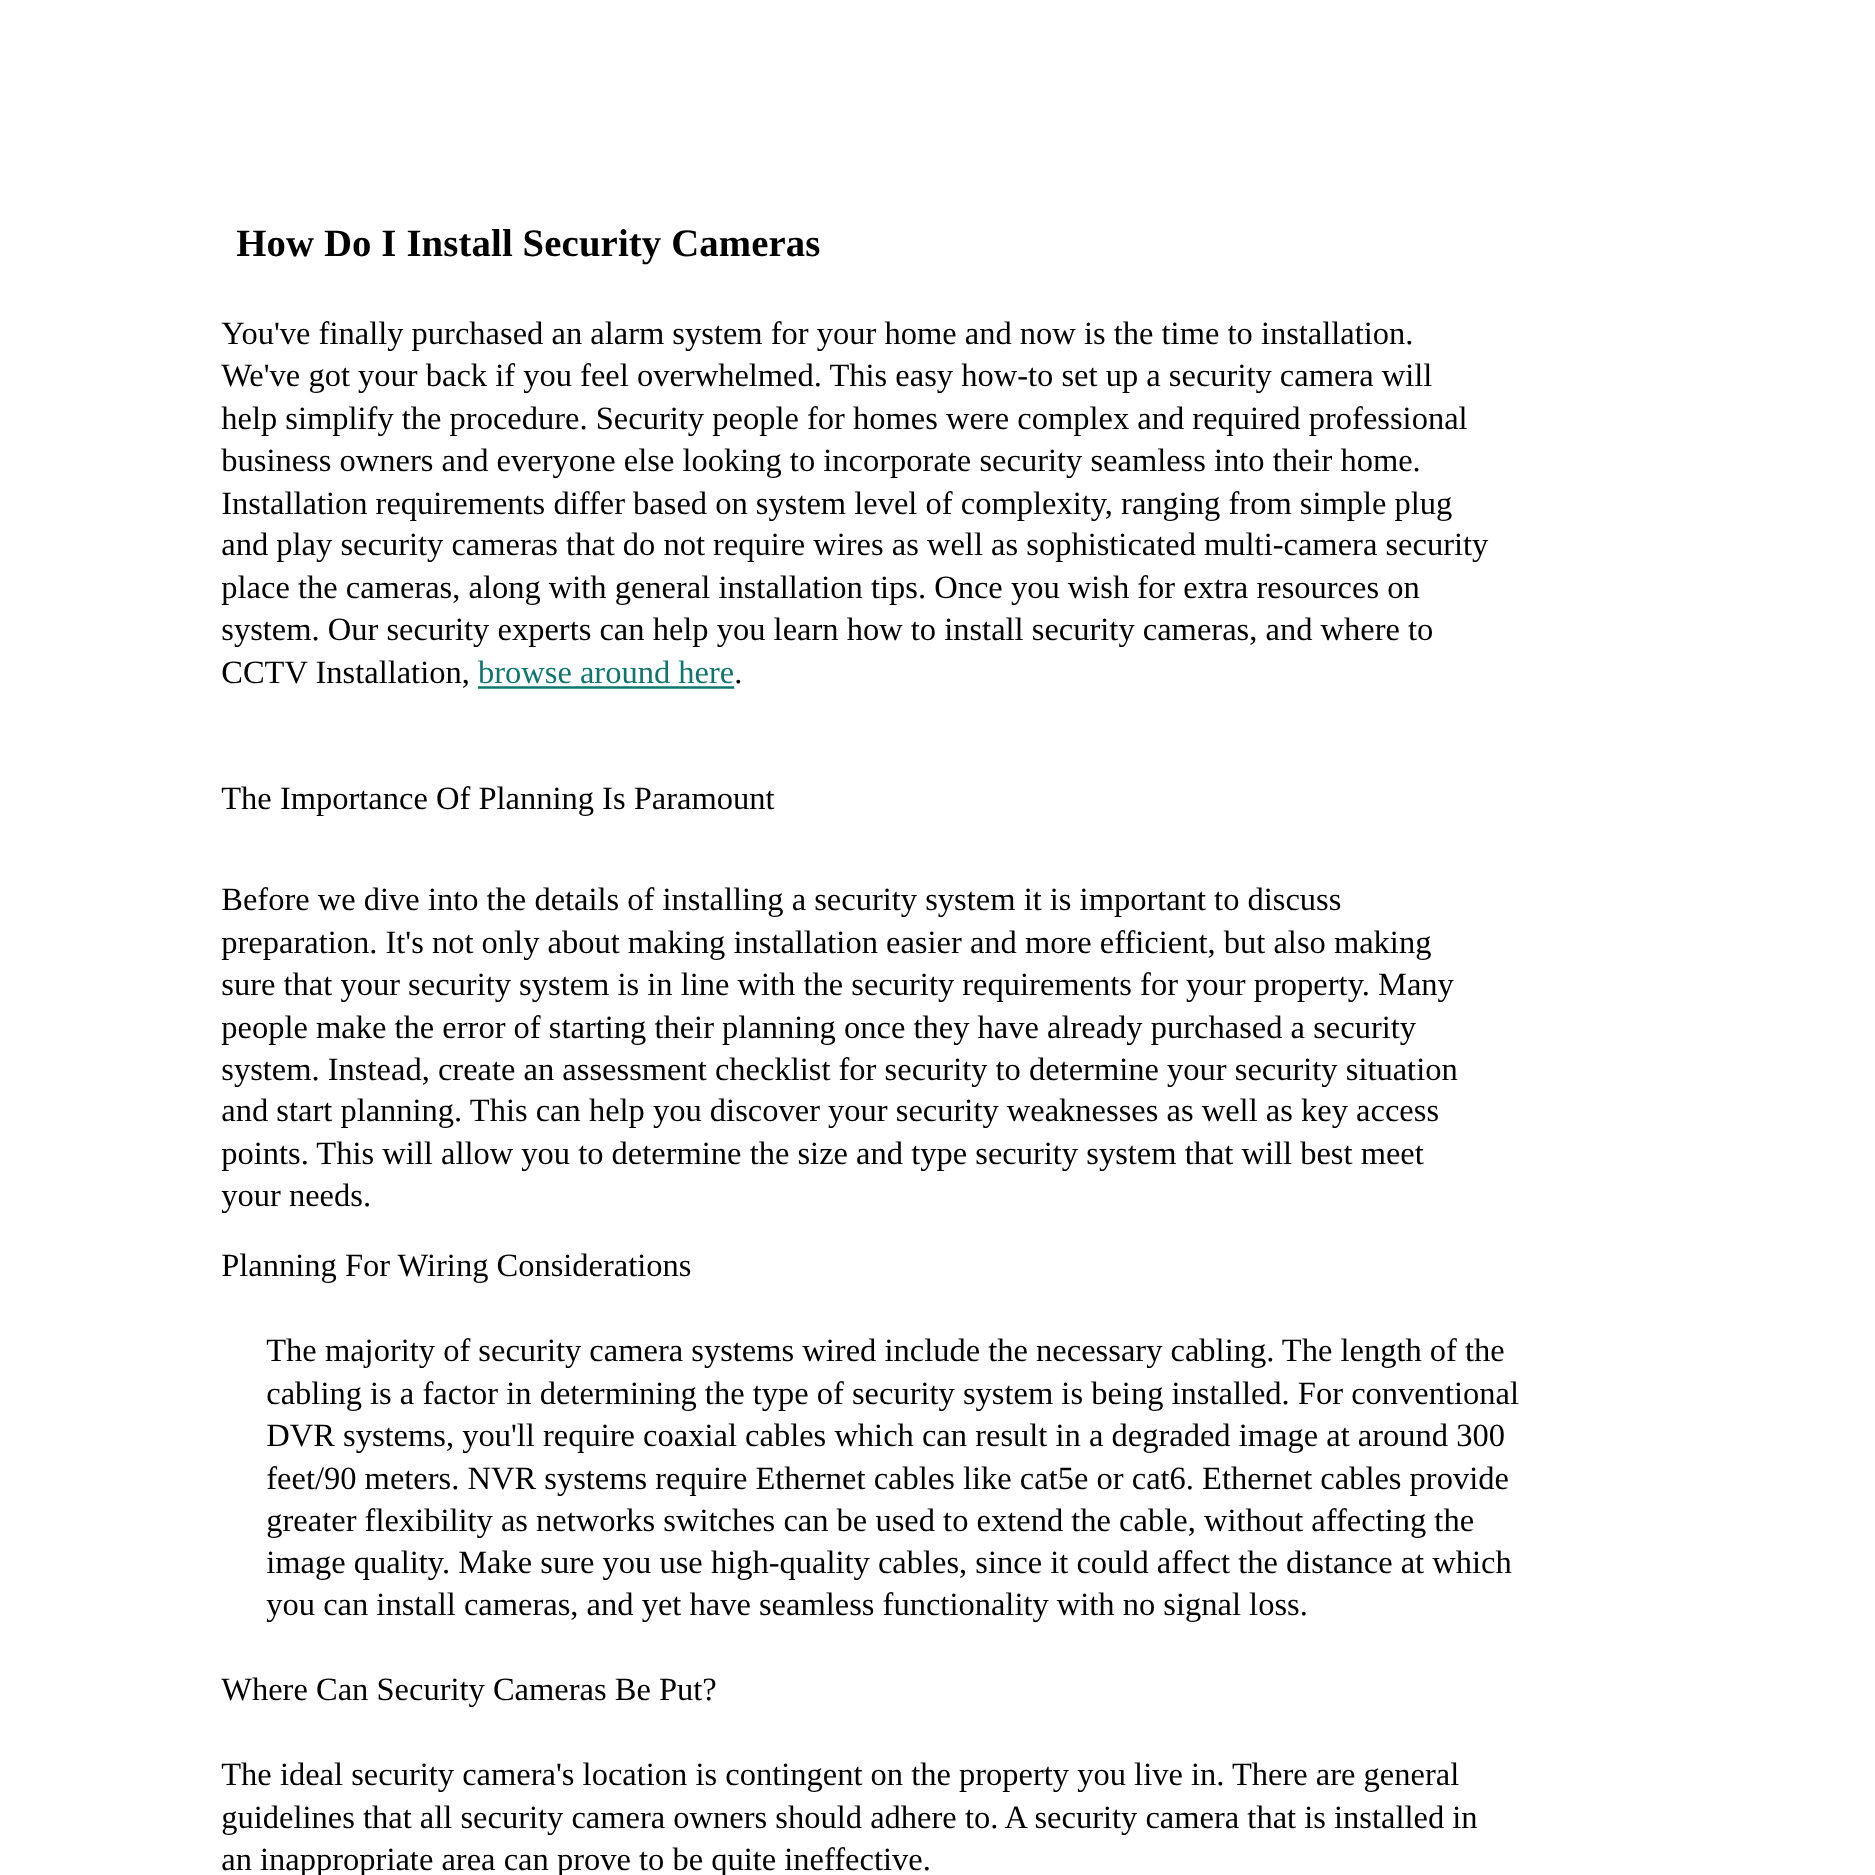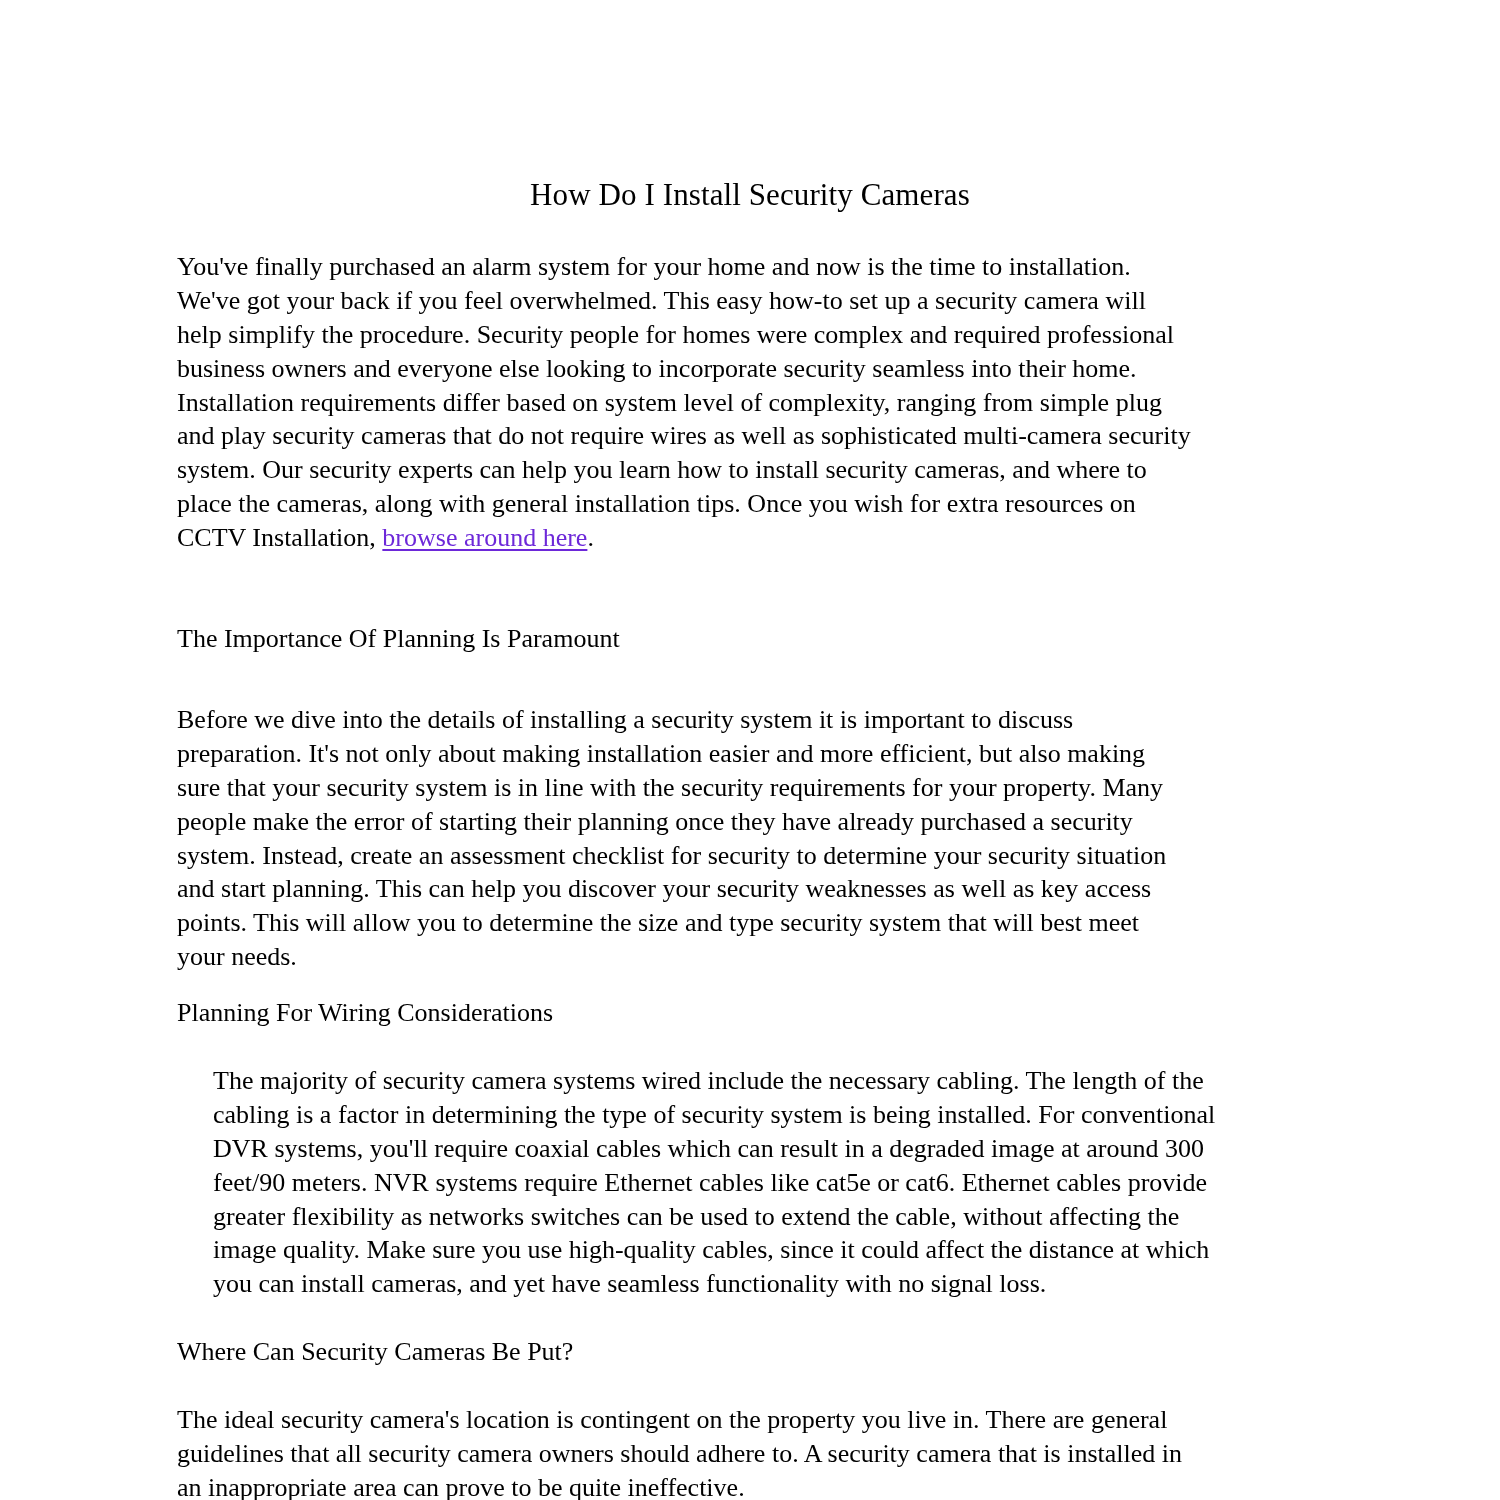--- a/index.html
+++ b/index.html
@@ -16,25 +16,25 @@
       color: #000000;
     }
     .page {
       position: absolute;
       left: 177px;
       top: 0;
       width: 1160px;
     }
     .doc-title {
       position: absolute;
-      left: 0;
+      left: 12px;
       top: 175px;
       width: 1146px;
-      text-align: center;
-      font-weight: normal;
+      text-align: left;
+      font-weight: bold;
       font-size: 31px;
       line-height: 40px;
       margin: 0;
       letter-spacing: 0.1px;
     }
     .para {
       position: absolute;
       left: 0;
       margin: 0;
       font-size: 26px;
@@ -48,43 +48,43 @@
     .heading {
       position: absolute;
       left: 0;
       margin: 0;
       font-size: 26px;
       font-weight: normal;
       line-height: 34px;
       white-space: nowrap;
     }
     a.inline-link {
-      color: #6d28d9;
+      color: #0f766e;
       text-decoration: underline;
       text-underline-offset: 3px;
       text-decoration-thickness: 1.5px;
       text-align: center;
     }
   </style>
 </head>
 <body>
 
 <div class="page">
 
   <h1 class="doc-title">How Do I Install Security Cameras</h1>
 
   <div class="para" style="top:250px;">
     <span class="line">You've finally purchased an alarm system for your home and now is the time to installation.</span>
     <span class="line">We've got your back if you feel overwhelmed. This easy how-to set up a security camera will</span>
     <span class="line">help simplify the procedure. Security people for homes were complex and required professional</span>
     <span class="line">business owners and everyone else looking to incorporate security seamless into their home.</span>
     <span class="line">Installation requirements differ based on system level of complexity, ranging from simple plug</span>
     <span class="line">and play security cameras that do not require wires as well as sophisticated multi-camera security</span>
+    <span class="line">place the cameras, along with general installation tips. Once you wish for extra resources on</span>
     <span class="line">system. Our security experts can help you learn how to install security cameras, and where to</span>
-    <span class="line">place the cameras, along with general installation tips. Once you wish for extra resources on</span>
     <span class="line"><span>CCTV Installation, </span><a class="inline-link" href="#">browse around here</a><span>.</span></span>
   </div>
 
   <h2 class="heading" style="top:622px;">The Importance Of Planning Is Paramount</h2>
 
   <div class="para" style="top:691px;margin-top:12px;">
     <span class="line">Before we dive into the details of installing a security system it is important to discuss</span>
     <span class="line">preparation. It's not only about making installation easier and more efficient, but also making</span>
     <span class="line">sure that your security system is in line with the security requirements for your property. Many</span>
     <span class="line">people make the error of starting their planning once they have already purchased a security</span>

